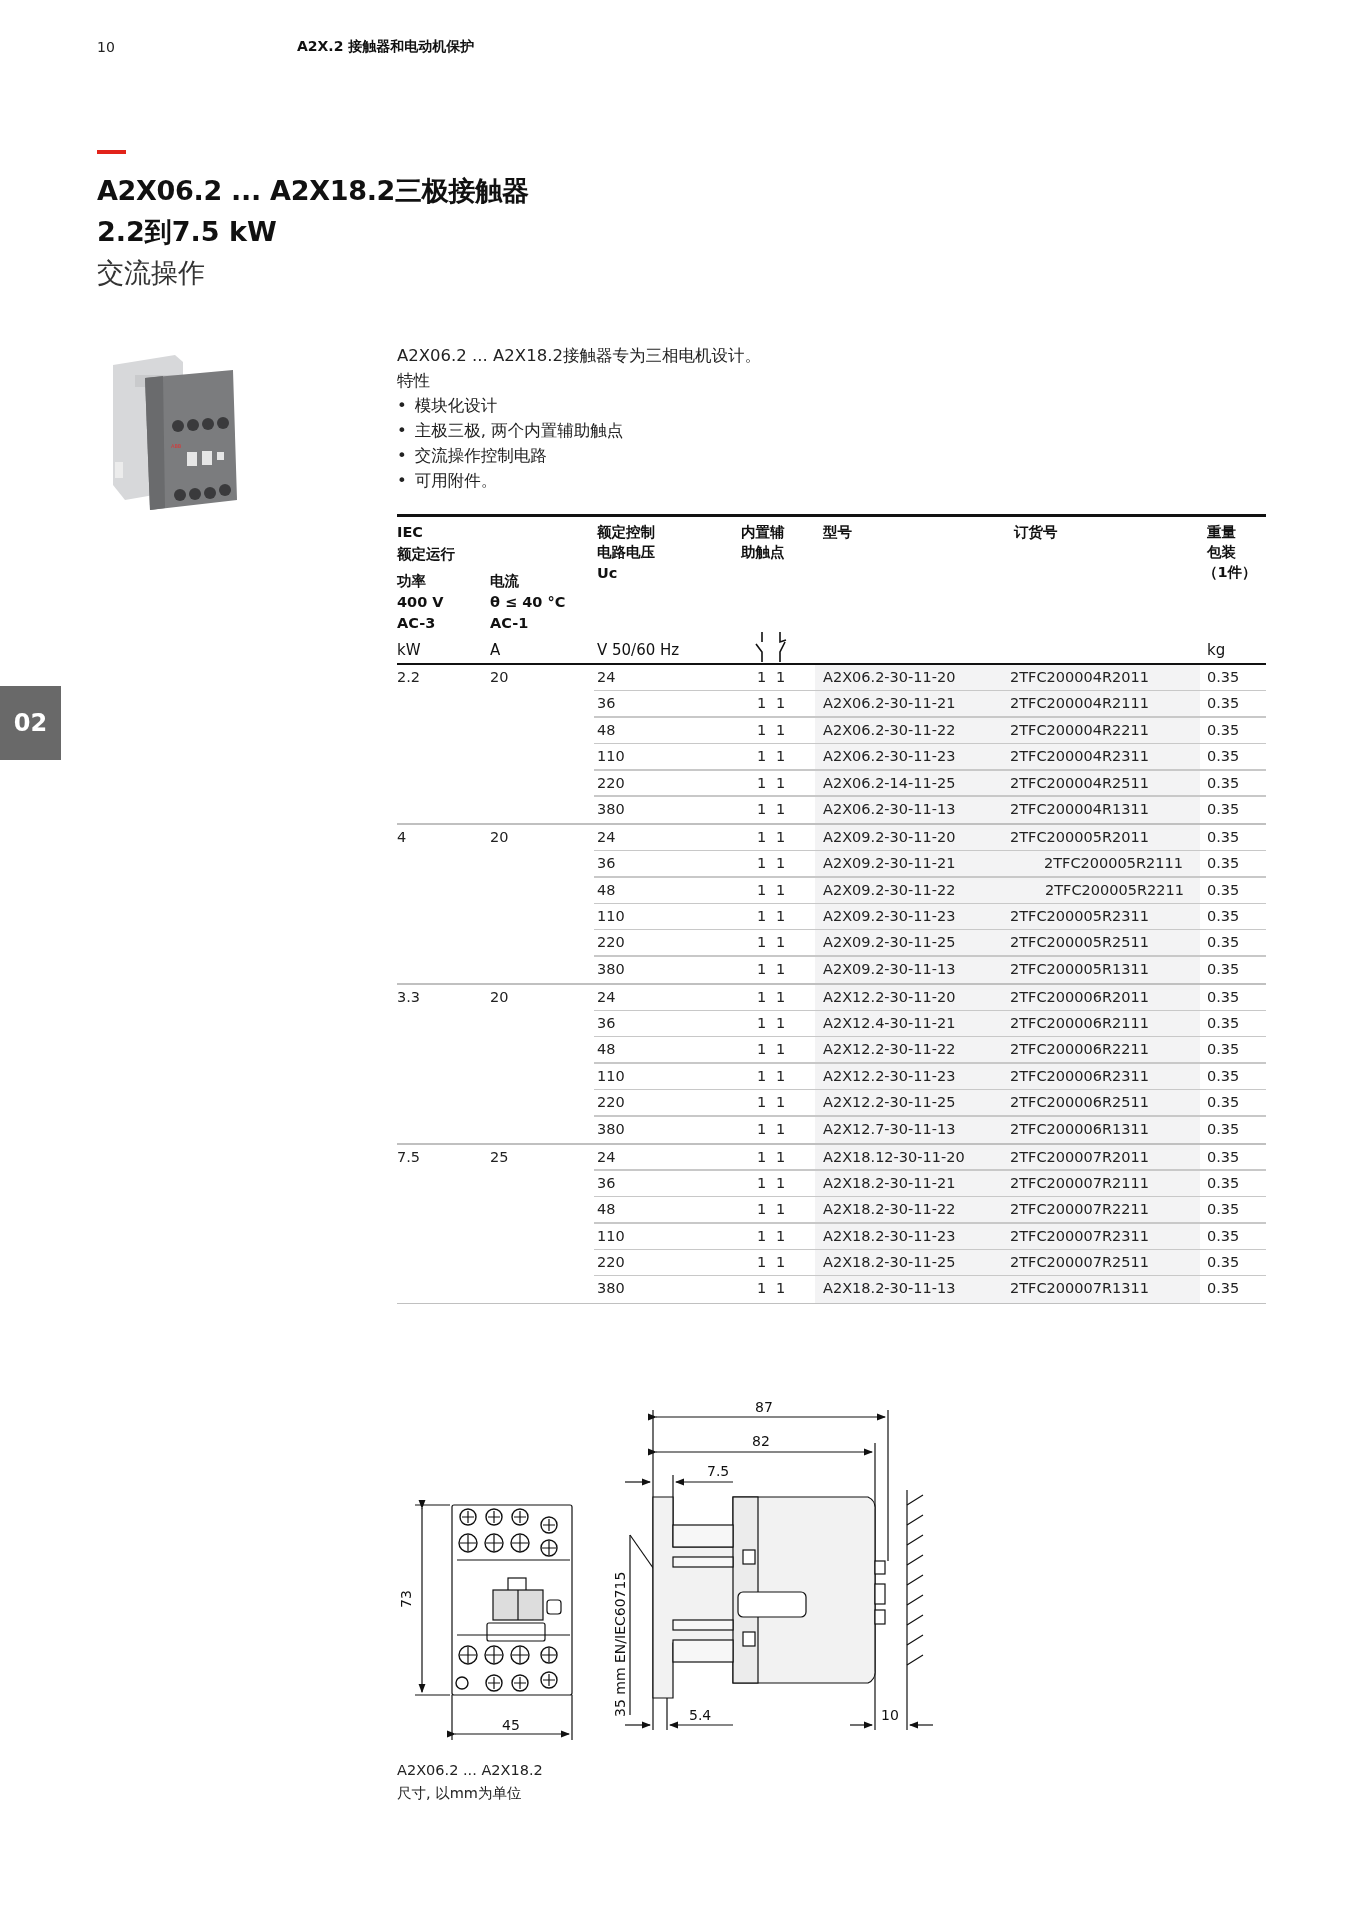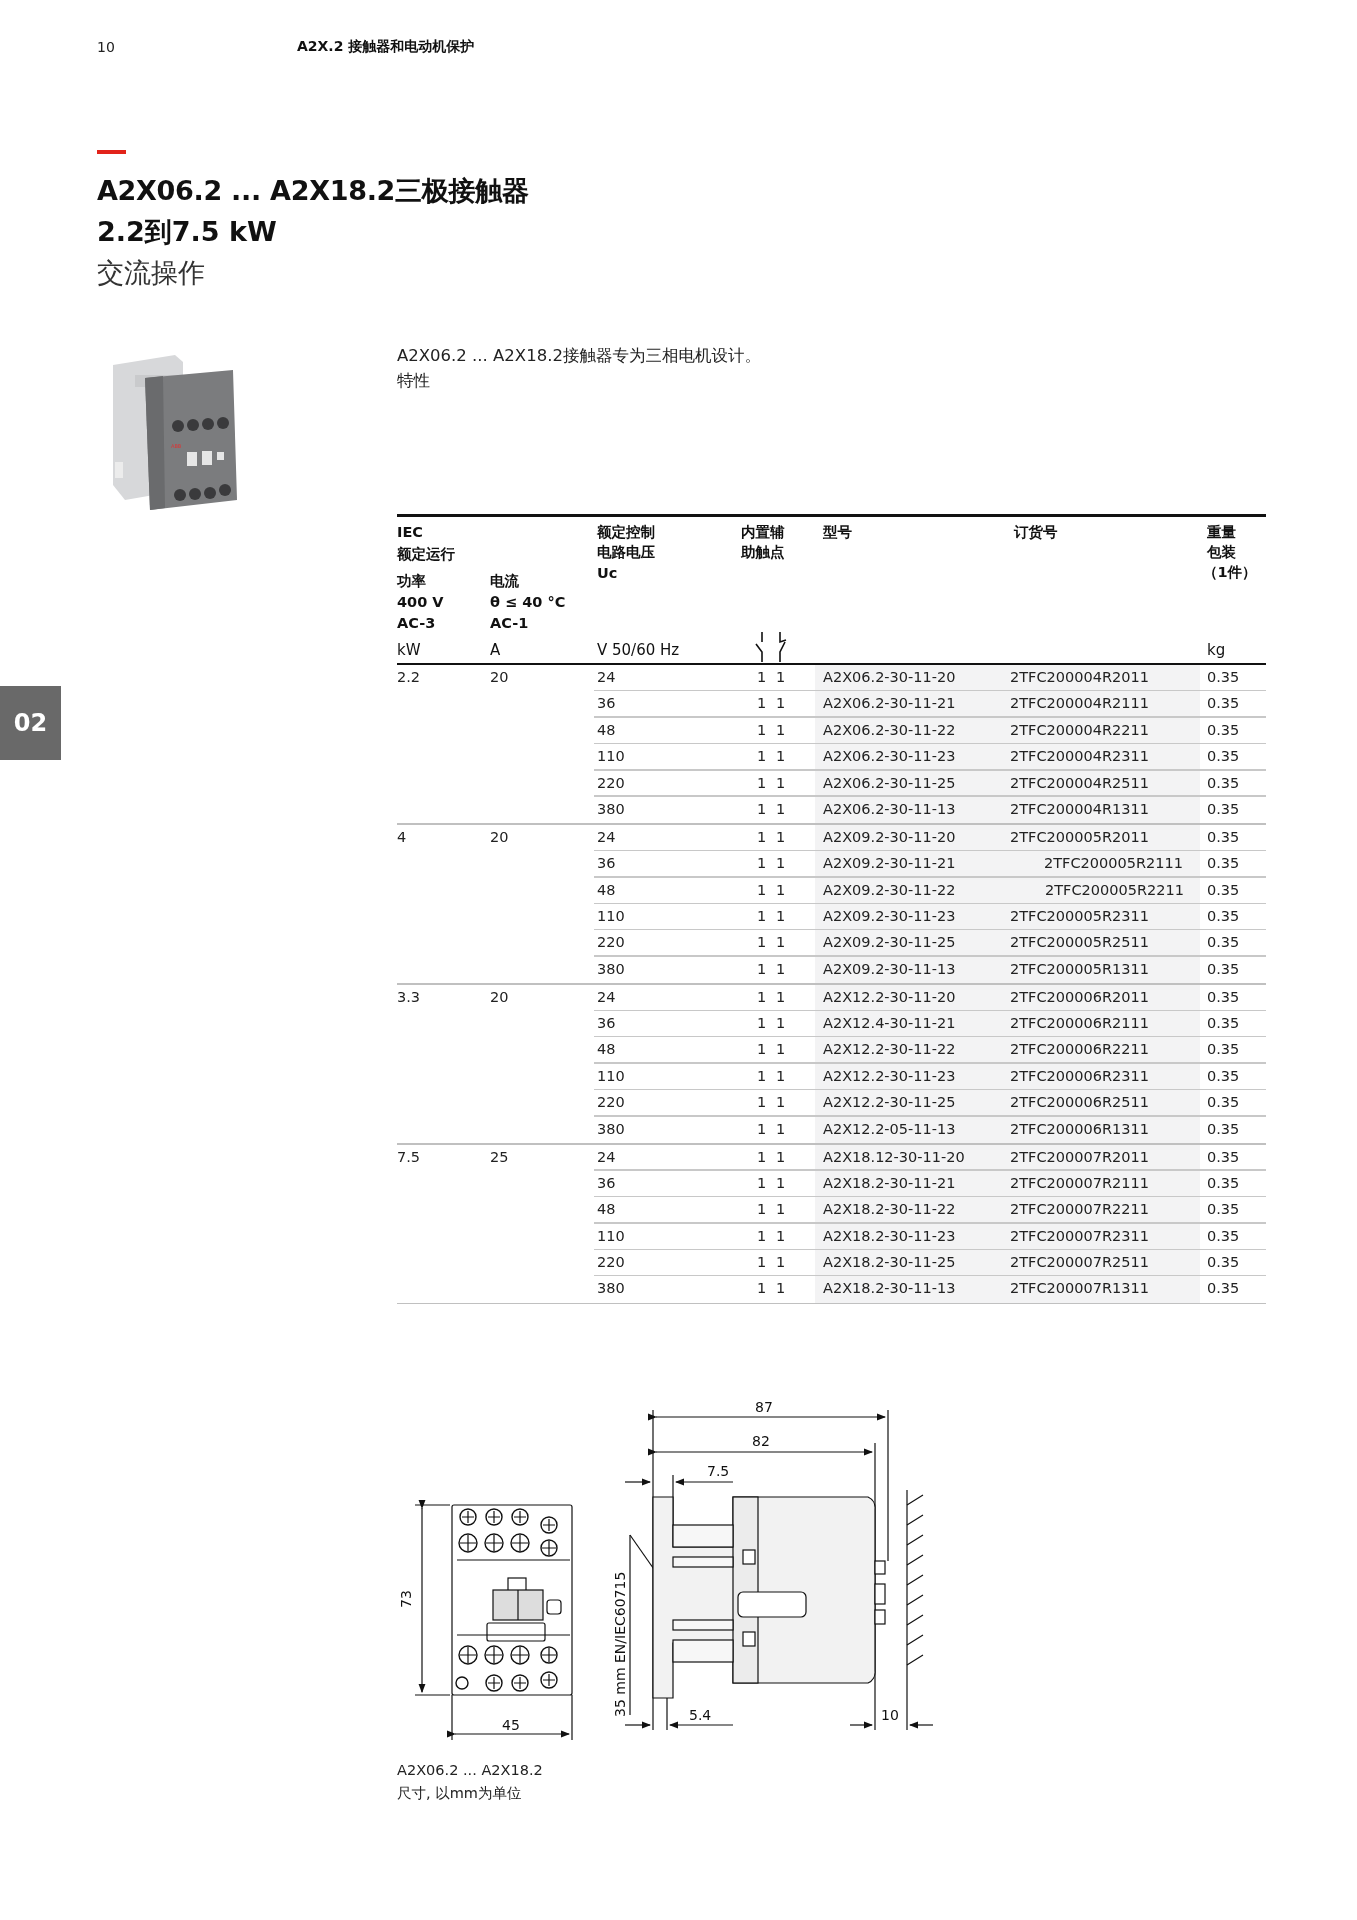--- a/index.html
+++ b/index.html
@@ -68,20 +68,26 @@
     <rect x="97" y="101" width="10" height="14" fill="#e6e6e6"></rect>
     <rect x="112" y="102" width="7" height="8" fill="#e6e6e6"></rect>
     <text x="66" y="98" font-size="5" fill="#d33">ABB</text>
     <rect x="10" y="112" width="8" height="16" fill="#ececec"></rect>
   </svg>
 </div>
 
 <div class="abs intro">
   <div>A2X06.2 ... A2X18.2接触器专为三相电机设计。</div>
   <div>特性</div>
+  <ul>
+    <li>模块化设计</li>
+    <li>主极三极, 两个内置辅助触点</li>
+    <li>交流操作控制电路</li>
+    <li>可用附件。</li>
+  </ul>
 </div>
 
 <div class="abs tbl">
   <div class="tbl-top-rule"></div>
   <div class="thead">
     <div class="h" style="left:0;top:5px">IEC</div>
     <div class="h" style="left:0;top:27px">额定运行</div>
     <div class="h" style="left:0;top:54px">功率</div>
     <div class="h" style="left:0;top:75px">400 V</div>
     <div class="h" style="left:0;top:96px">AC-3</div>
@@ -152,21 +158,21 @@
       <div class="c" style="left:426px">A2X06.2-30-11-23</div>
       <div class="c" style="left:613px">2TFC200004R2311</div>
       <div class="c" style="left:810px">0.35</div>
         <div class="rule"></div>
       </div>
     <div class="row">
         <div class="shade"></div>
       <div class="c" style="left:200px">220</div>
       <div class="c" style="left:360px">1</div>
       <div class="c" style="left:379px">1</div>
-      <div class="c" style="left:426px">A2X06.2-30-11-25</div>
+      <div class="c" style="left:426px">A2X06.2-14-11-25</div>
       <div class="c" style="left:613px">2TFC200004R2511</div>
       <div class="c" style="left:810px">0.35</div>
         <div class="rule"></div>
       </div>
     <div class="row">
         <div class="shade"></div>
       <div class="c" style="left:200px">380</div>
       <div class="c" style="left:360px">1</div>
       <div class="c" style="left:379px">1</div>
       <div class="c" style="left:426px">A2X06.2-30-11-13</div>
@@ -292,21 +298,21 @@
       <div class="c" style="left:426px">A2X12.2-30-11-25</div>
       <div class="c" style="left:613px">2TFC200006R2511</div>
       <div class="c" style="left:810px">0.35</div>
         <div class="rule"></div>
       </div>
     <div class="row">
         <div class="shade"></div>
       <div class="c" style="left:200px">380</div>
       <div class="c" style="left:360px">1</div>
       <div class="c" style="left:379px">1</div>
-      <div class="c" style="left:426px">A2X12.2-05-11-13</div>
+      <div class="c" style="left:426px">A2X12.7-30-11-13</div>
       <div class="c" style="left:613px">2TFC200006R1311</div>
       <div class="c" style="left:810px">0.35</div>
       </div>
     <div class="grule"></div>
   </div>
 
   <div class="group">
     <div class="row">
         <div class="shade"></div>
       <div class="c" style="left:0">7.5</div>

